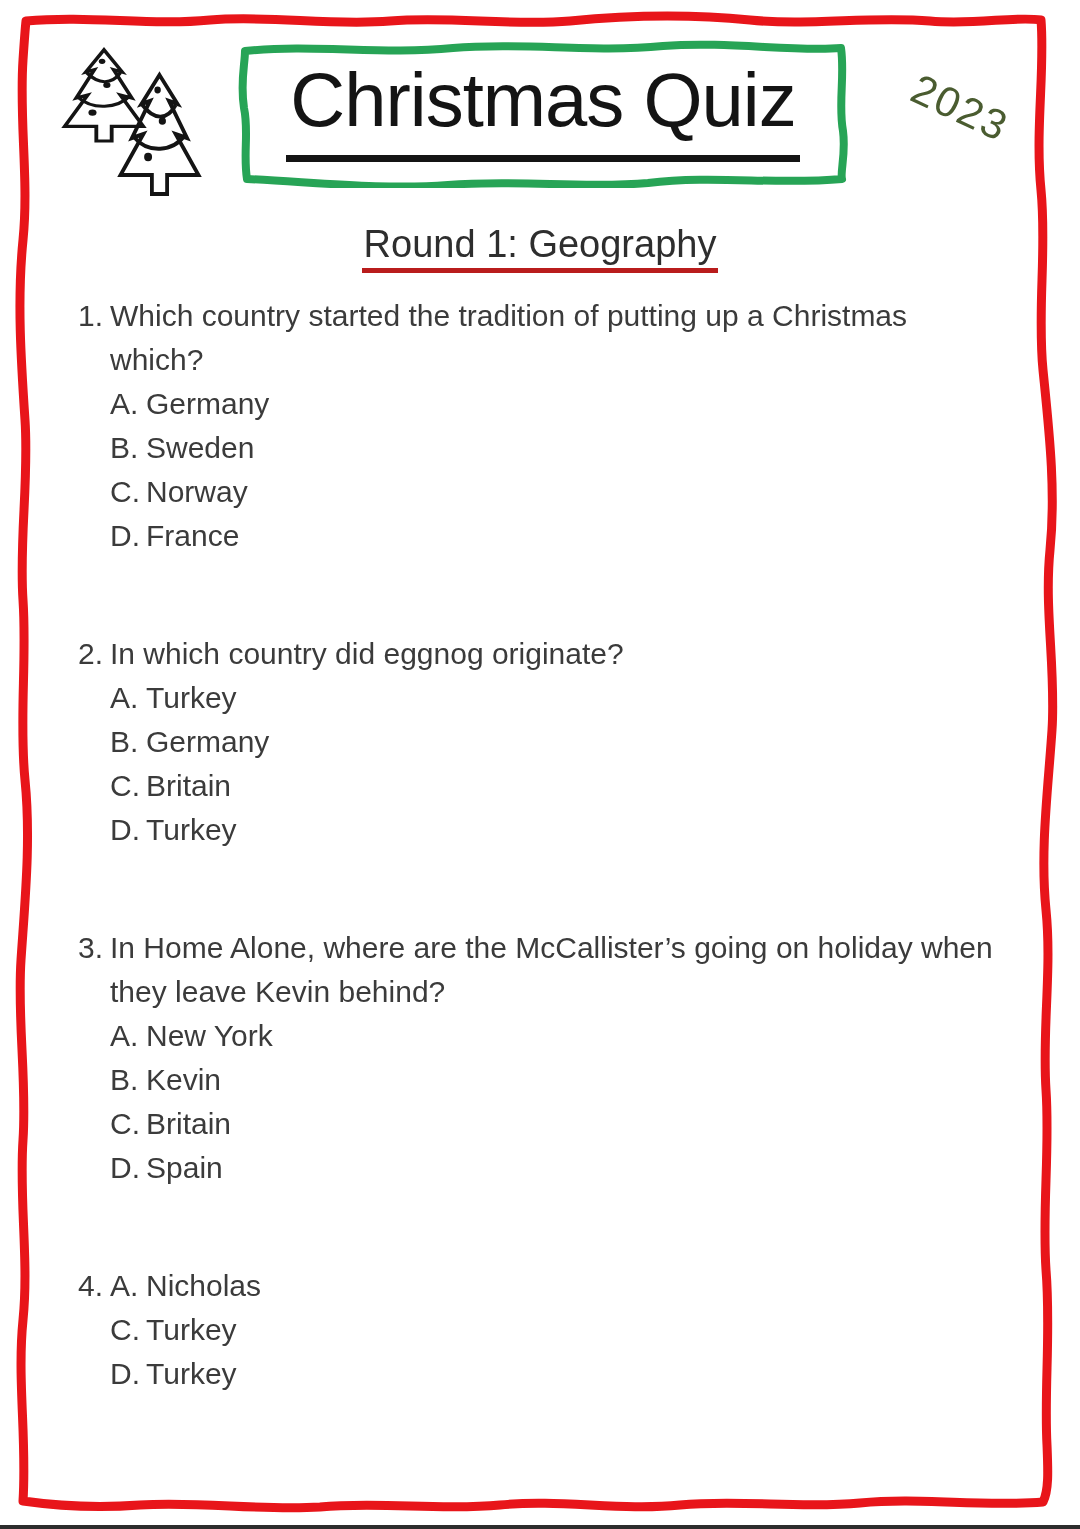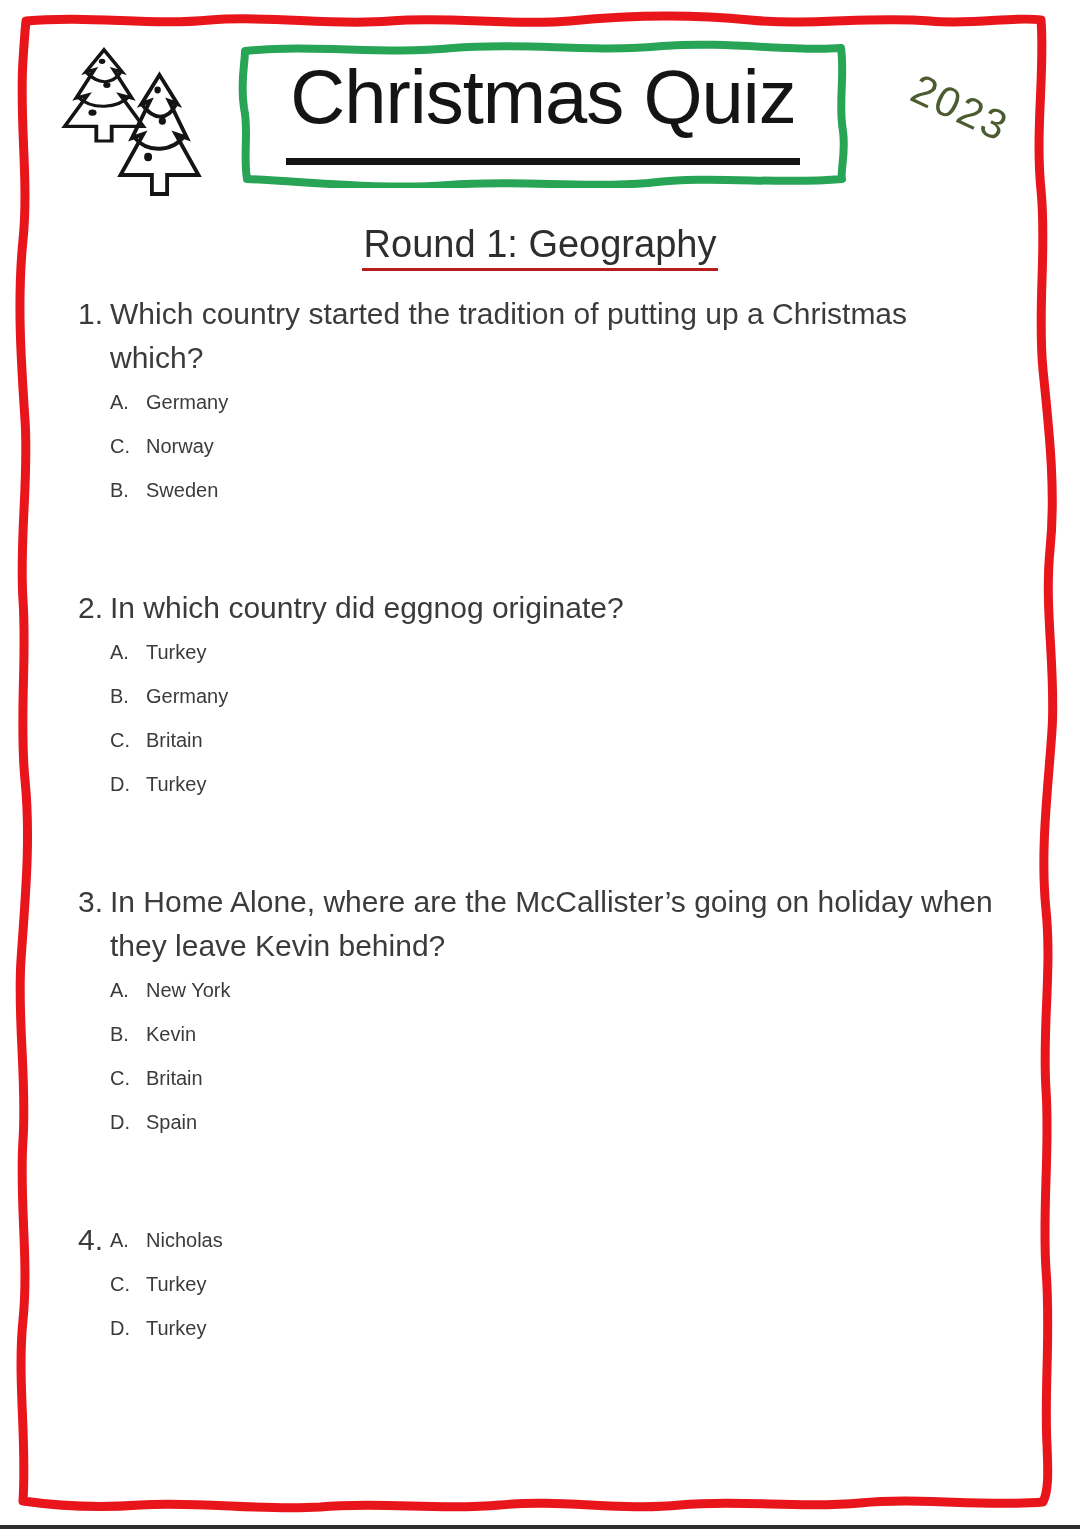--- a/index.html
+++ b/index.html
@@ -37,21 +37,21 @@
     position: relative;
     margin: 0;
     font-size: 76px;
     font-weight: 400;
     letter-spacing: -1px;
     color: #141414;
     line-height: 1;
   }
   .title-underline {
     display: inline-block;
-    padding: 0 4px 23px 4px;
+    padding: 0 4px 17px 4px;
     border-bottom: 7px solid #141414;
   }
   .year {
     position: absolute;
     left: 890px; top: 84px;
     width: 140px;
     text-align: center;
     font-size: 42px;
     color: #4a5c30;
     transform: rotate(25deg);
@@ -62,36 +62,36 @@
   .round {
     margin: 22px 0 0 0;
     text-align: center;
     font-size: 38px;
     font-weight: 400;
     color: #2e2e2e;
     line-height: 44px;
   }
   .round-underline {
     display: inline-block;
-    border-bottom: 3px solid #b91c1c;
+    border-bottom: 5px solid #b91c1c;
     padding: 0 2px 2px 2px;
   }
   
   .questions { margin-top: 21px; padding-left: 78px; padding-right: 40px; }
   .question { display: flex; margin-bottom: 74px; }
   .question:last-child { margin-bottom: 0; }
   .q-num {
     flex: 0 0 32px;
     font-size: 30px;
     line-height: 44px;
     white-space: nowrap;
   }
   .q-body { flex: 1 1 auto; min-width: 0; }
   .q-line { font-size: 30px; line-height: 44px; white-space: nowrap; }
-  .opt { font-size: 20px; line-height: 44px; white-space: nowrap; }
+  .opt { font-size: 30px; line-height: 44px; white-space: nowrap; }
   .opt-letter { display: inline-block; width: 36px; }
   
   .scan-edge {
     position: absolute;
     left: 0; bottom: 0;
     width: 100%; height: 4px;
     background: #2d2d2d;
   }
 </style>
 </head>
@@ -158,22 +158,23 @@
   </h2>
 
   <div class="questions">
 
     <section class="question">
       <span class="q-num">1.</span>
       <div class="q-body">
         <div class="q-line">Which country started the tradition of putting up a Christmas</div>
         <div class="q-line">which?</div>
         <div class="opt"><span class="opt-letter">A.</span><span>Germany</span></div>
+        <div class="opt"><span class="opt-letter">B.</span><span>Sweden</span></div>
         <div class="opt"><span class="opt-letter">C.</span><span>Norway</span></div>
-        <div class="opt"><span class="opt-letter">B.</span><span>Sweden</span></div>
+        <div class="opt"><span class="opt-letter">D.</span><span>France</span></div>
       </div>
     </section>
 
     <section class="question">
       <span class="q-num">2.</span>
       <div class="q-body">
         <div class="q-line">In which country did eggnog originate?</div>
         <div class="opt"><span class="opt-letter">A.</span><span>Turkey</span></div>
         <div class="opt"><span class="opt-letter">B.</span><span>Germany</span></div>
         <div class="opt"><span class="opt-letter">C.</span><span>Britain</span></div>

